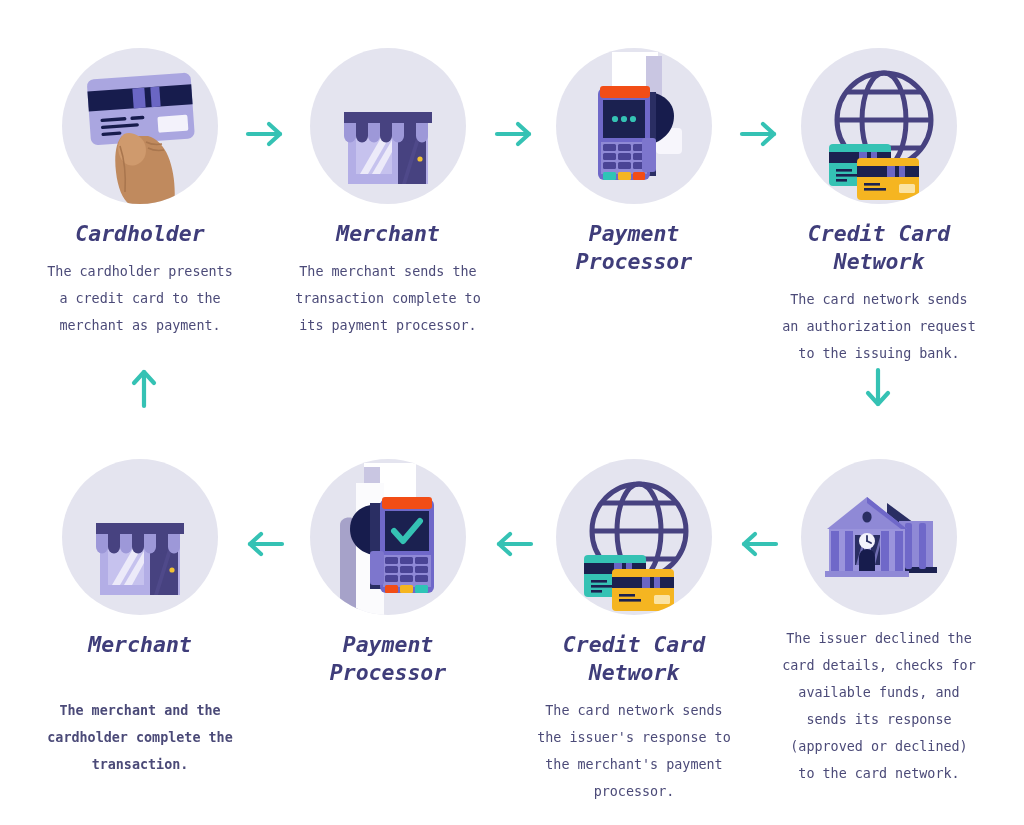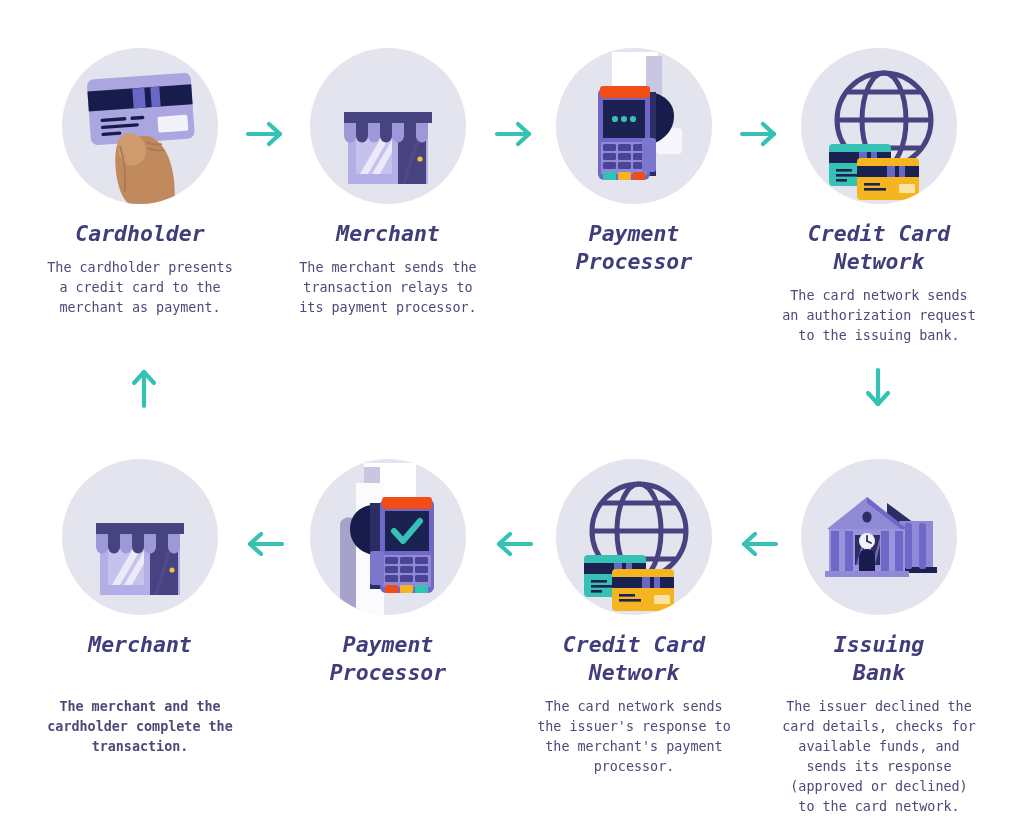--- a/index.html
+++ b/index.html
@@ -44,21 +44,21 @@
     font-size: 21.5px;
     line-height: 28px;
     color: #3f3d7a;
     text-align: center;
     letter-spacing: 0px;
     white-space: pre-line;
   }
   .node-desc {
     margin-top: 10px;
     font-size: 13.4px;
-    line-height: 20px;
+    line-height: 27px;
     color: #4b4a78;
     text-align: center;
     white-space: pre-line;
   }
   .node.title-1line .node-desc { margin-top: 38px; font-weight: bold; }
 
   
   .arrow {
     position: absolute;
     color: #35c2b4;
@@ -135,21 +135,21 @@
           <path d="M58 75 h12 v13 a6 6.5 0 0 1 -12 0 z" fill="#9d98d8"></path>
           <path d="M70 75 h12 v13 a6 6.5 0 0 1 -12 0 z" fill="#474280"></path>
           <path d="M82 75 h12 v13 a6 6.5 0 0 1 -12 0 z" fill="#9d98d8"></path>
           <path d="M94 75 h12 v13 a6 6.5 0 0 1 -12 0 z" fill="#474280"></path>
           <path d="M106 75 h12 v13 a6 6.5 0 0 1 -12 0 z" fill="#9d98d8"></path>
         </g>
       </svg>
     </div>
     <div class="node-title">Merchant</div>
     <div class="node-desc">The merchant sends the
-transaction relays to
+transaction complete to
 its payment processor.</div>
   </div>
 
   <div class="arrow" style="left:492px; top:118px;">
     <svg width="44" height="32" viewBox="0 0 44 32">
         <g stroke="#35c2b4" stroke-width="4.2" fill="none" stroke-linecap="round" stroke-linejoin="round">
           <line x1="5" y1="16" x2="37" y2="16"></line>
           <polyline points="26,6 37,16 26,26"></polyline>
         </g>
       </svg>
@@ -437,22 +437,20 @@
         <g stroke="#2a2e63" stroke-width="1.8" stroke-linecap="round">
           <line x1="66" y1="82" x2="66" y2="77"></line>
           <line x1="66" y1="82" x2="70" y2="84"></line>
         </g>
 
         <path d="M58 114 L58 98 a8 8 0 0 1 16 0 L74 114 Z" fill="#171c4d"></path>
 
         <rect x="24" y="112" width="84" height="6" fill="#8f89d6"></rect>
       </svg>
     </div>
-    <div class="node-title">Issuing
-Bank</div>
     <div class="node-desc">The issuer declined the
 card details, checks for
 available funds, and
 sends its response
 (approved or declined)
 to the card network.</div>
   </div>
 
 </div>
 

